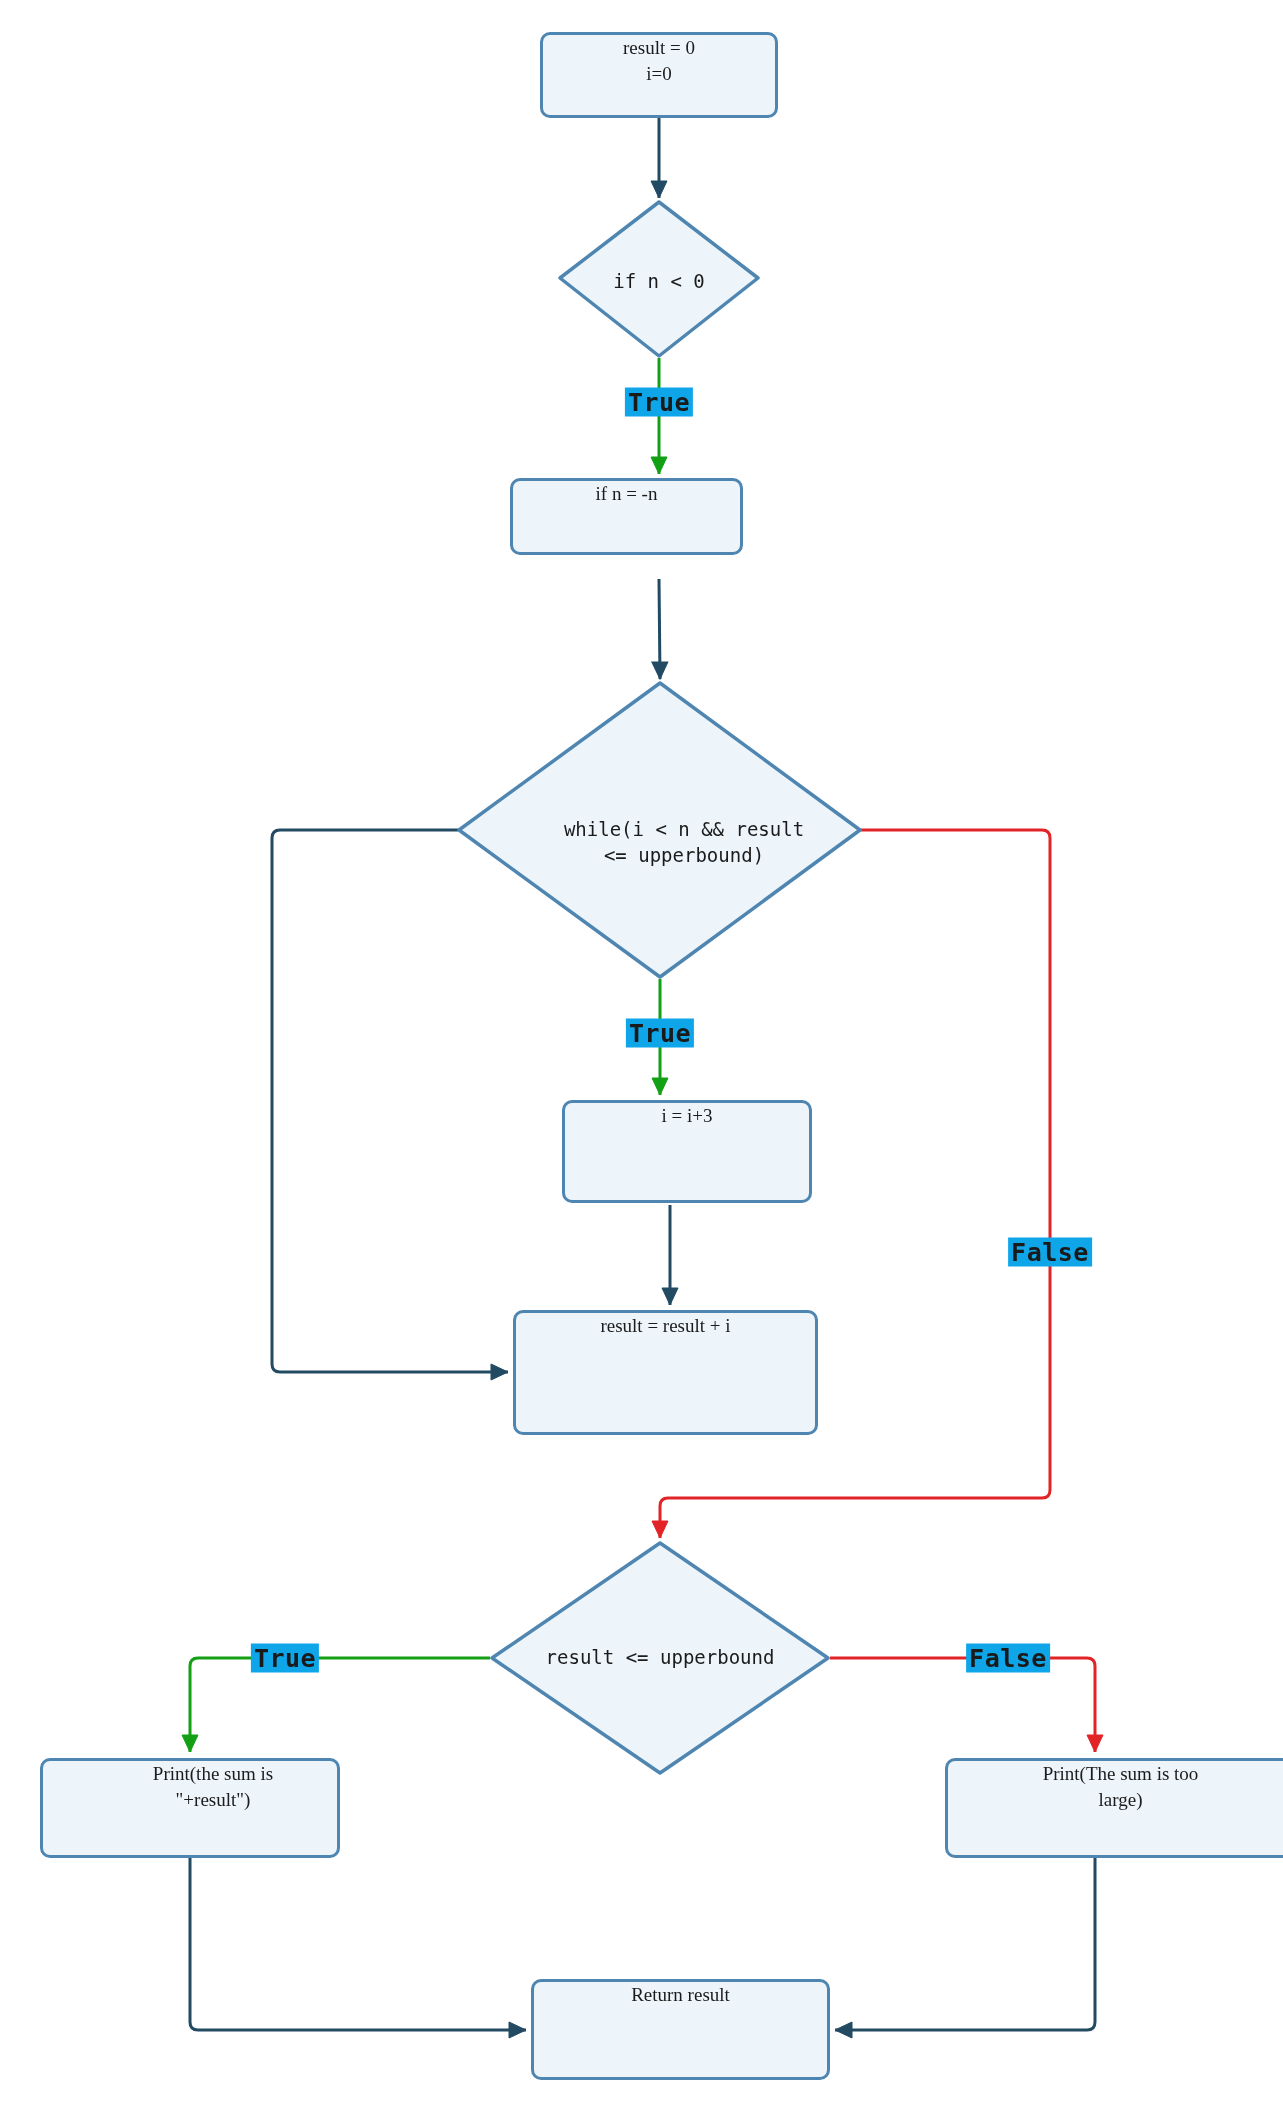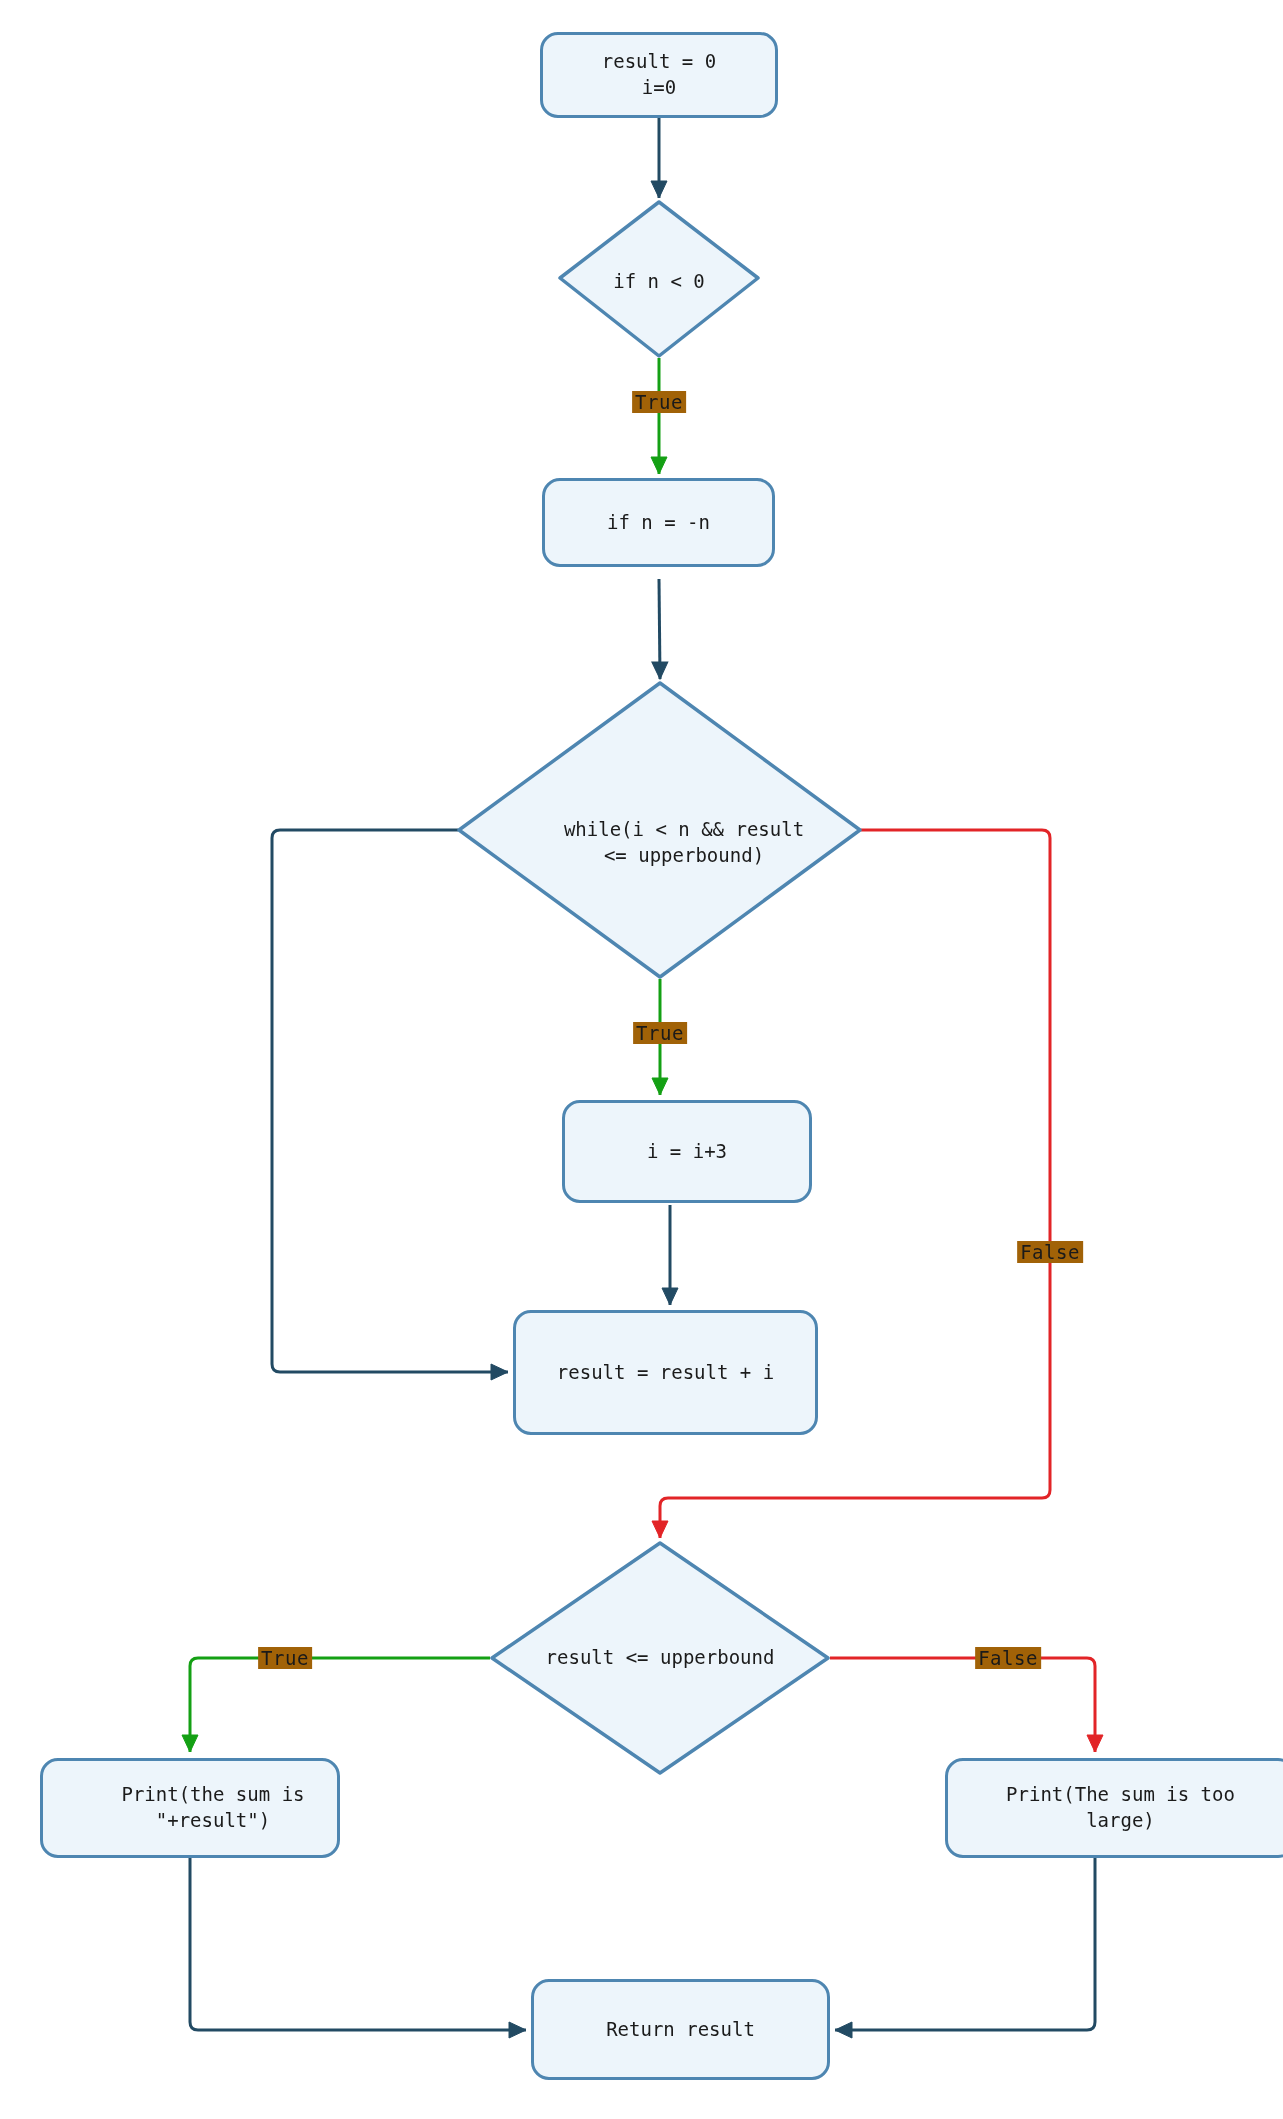--- a/index.html
+++ b/index.html
@@ -18,49 +18,50 @@
   .wire.red   { stroke: var(--false-color); }
   .shape {
     fill: var(--node-fill);
     stroke: var(--node-border);
     stroke-width: 3.5;
     stroke-linejoin: round;
   }
   .node {
     position: absolute;
     display: flex;
-    align-items: center;
+    align-items: flex-start;
     justify-content: center;
     background: var(--node-fill);
     border: 3px solid var(--node-border);
-    border-radius: 18px;
+    border-radius: 10px;
     box-sizing: border-box;
+    font-family: Liberation Serif, serif;
   }
   .node span, .dlabel span {
     white-space: pre-line;
     text-align: center;
     font-size: 19px;
     line-height: 1.35;
     color: var(--text-color);
   }
   .dlabel {
     position: absolute;
     display: flex;
     align-items: center;
     justify-content: flex-end;
     transform: translate(-50%, -50%);
     pointer-events: none;
   }
   .edge-label {
     position: absolute;
     transform: translate(-50%, -50%);
-    background: #a16207;
+    background: #0ea5e9;
     padding: 0 3px;
-    font-size: 19px;
-    font-weight: normal;
+    font-size: 25px;
+    font-weight: bold;
     color: #1a1a1a;
     letter-spacing: 0.5px;
   }
 </style>
 </head>
 <body>
 
 <div class="canvas">
 
   <svg class="wires" width="1283" height="2119" viewBox="0 0 1283 2119">
@@ -91,21 +92,21 @@
     <polygon class="shape" points="659,202 758,278 659,356 560,278"></polygon>
     <polygon class="shape" points="660,683 860,830 660,977 459,830"></polygon>
     <polygon class="shape" points="660,1543 828,1658 660,1773 492,1658"></polygon>
   </svg>
 
   <div class="node" style="left:540px; top:32px; width:238px; height:86px;">
     <span>result = 0
 i=0</span>
   </div>
 
-  <div class="node" style="left:542px; top:478px; width:233px; height:89px;">
+  <div class="node" style="left:510px; top:478px; width:233px; height:77px;">
     <span>if n = -n</span>
   </div>
 
   <div class="node" style="left:562px; top:1100px; width:250px; height:103px;">
     <span>i = i+3</span>
   </div>
 
   <div class="node" style="left:513px; top:1310px; width:305px; height:125px;">
     <span>result = result + i</span>
   </div>

